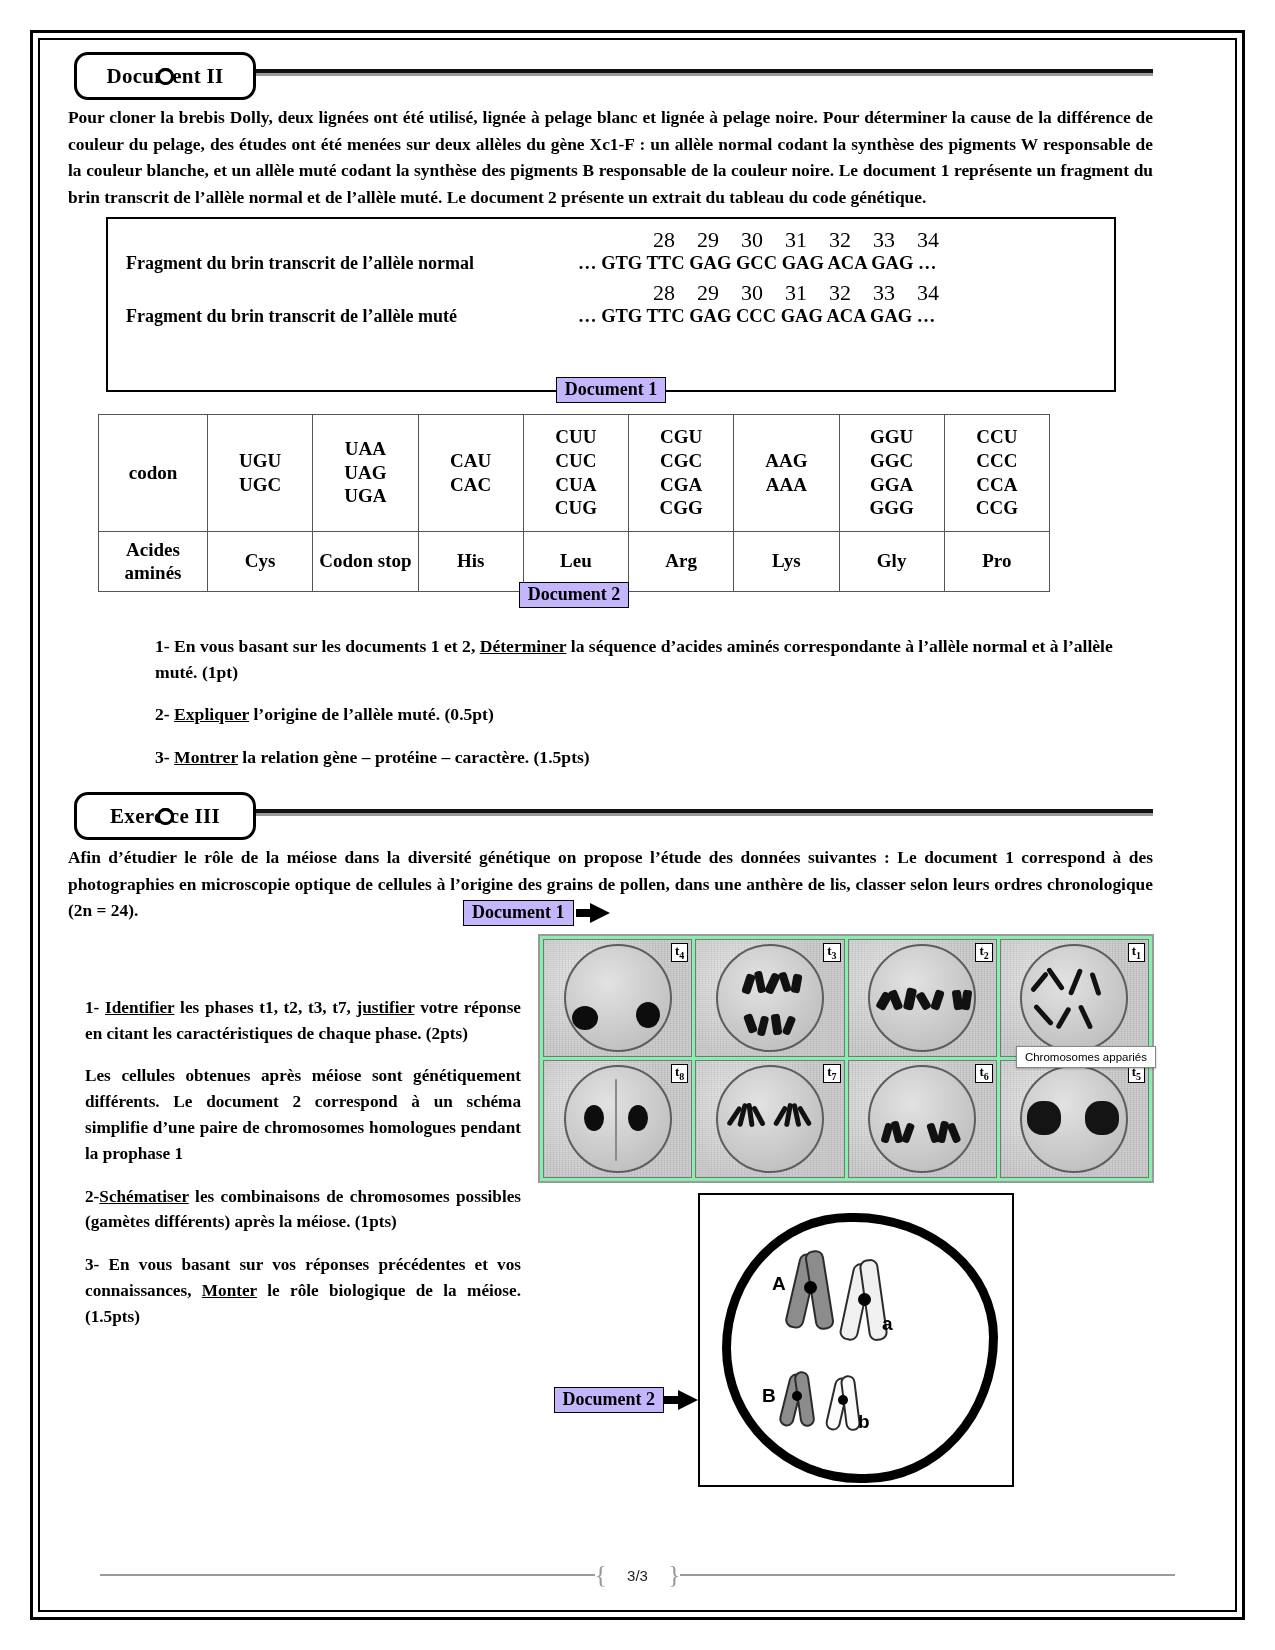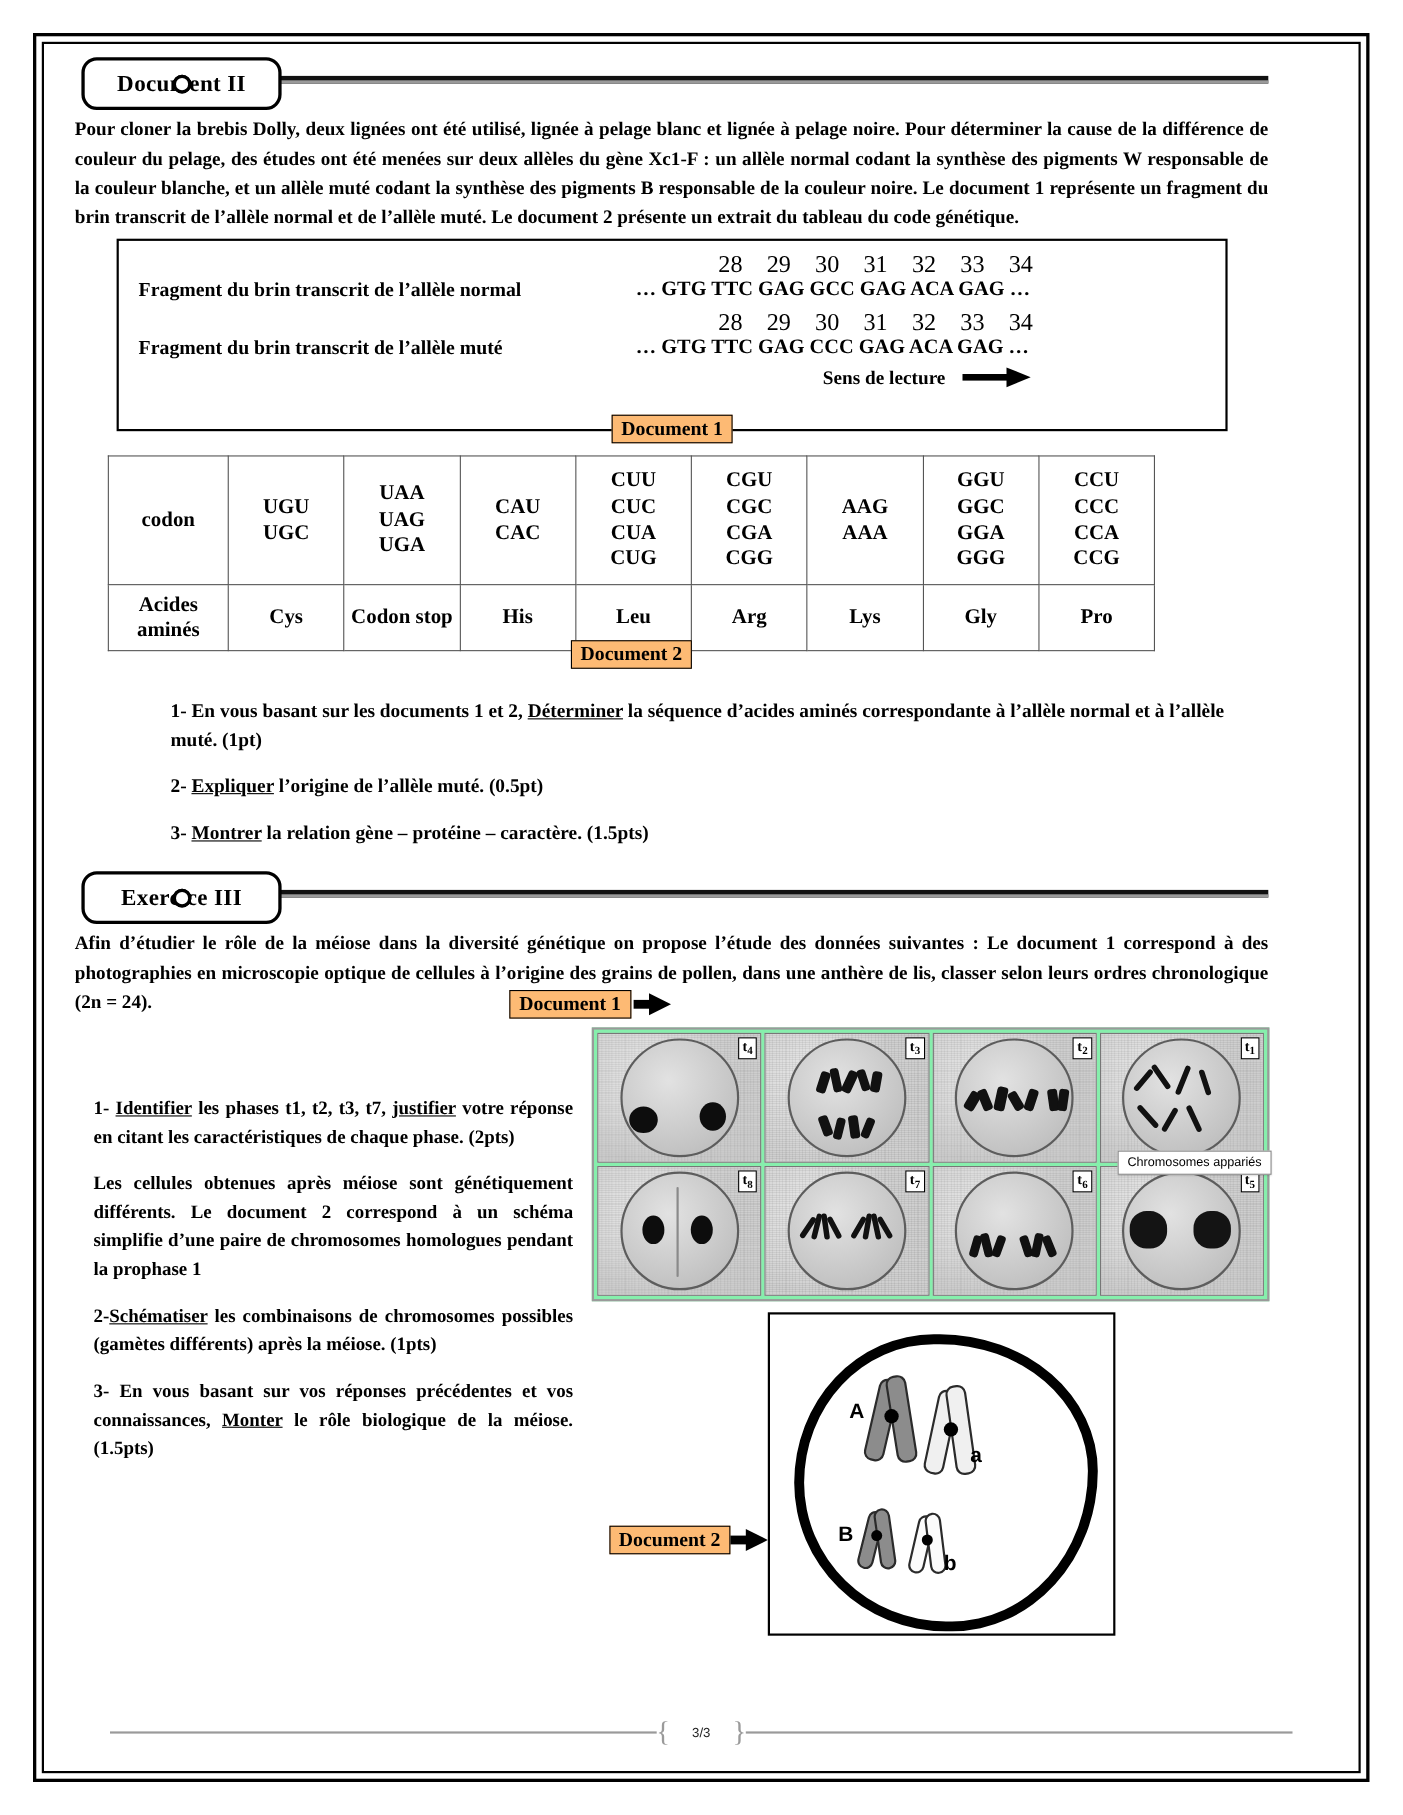--- a/index.html
+++ b/index.html
@@ -159,21 +159,21 @@
     border-left: 22px solid #000;
     border-top: 9px solid transparent;
     border-bottom: 9px solid transparent;
   }
   .doc-caption {
     display: inline-block;
     border: 1.5px solid #000;
     padding: 1px 8px 2px 8px;
     font-weight: bold;
     font-size: 18px;
-    background: #fdba74;
+    background: #c4b5fd;
   }
   .doc1-caption-wrap {
     position: absolute;
     left: 0; right: 0;
     bottom: -13px;
     text-align: center;
   }
 
   
   .code-table-wrap {
@@ -401,21 +401,21 @@
     justify-content: center;
   }
   .foot-line {
     flex: 1;
     height: 2px;
     background: #9a9a9a;
   }
   .foot-num {
     margin: 0 6px;
     font-family: "Liberation Sans", sans-serif;
-    font-size: 12px;
+    font-size: 15px;
     color: #222;
     padding: 0 14px;
     position: relative;
   }
   .foot-brace {
     font-size: 26px;
     color: #9a9a9a;
     line-height: 1;
   }
 </style>
@@ -438,24 +438,20 @@
     <div class="doc1-box">
       <div class="nums-line">28    29    30    31    32    33    34</div>
       <div class="seq-row">
         <div class="seq-label">Fragment du brin transcrit de l’allèle normal</div>
         <div class="seq-bases">… GTG TTC GAG GCC GAG ACA GAG …</div>
       </div>
       <div class="nums-line" style="margin-top:6px">28    29    30    31    32    33    34</div>
       <div class="seq-row">
         <div class="seq-label">Fragment du brin transcrit de l’allèle muté</div>
         <div class="seq-bases">… GTG TTC GAG CCC GAG ACA GAG …</div>
-      </div>
-      <div class="sens">
-        <span>Sens de lecture</span>
-        <span class="arrow-r"></span>
       </div>
       <div class="doc1-caption-wrap">
         <span class="doc-caption">Document 1</span>
       </div>
     </div>
 
     <div class="code-table-wrap">
       <table class="codetab">
         <tbody>
             <tr class="row-codon">

